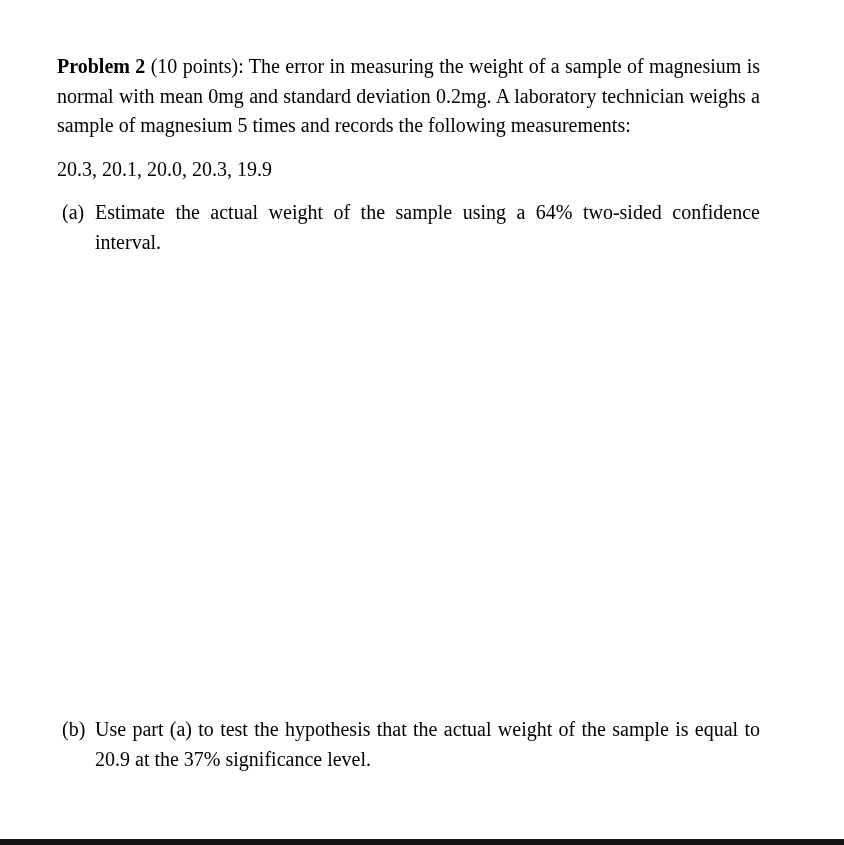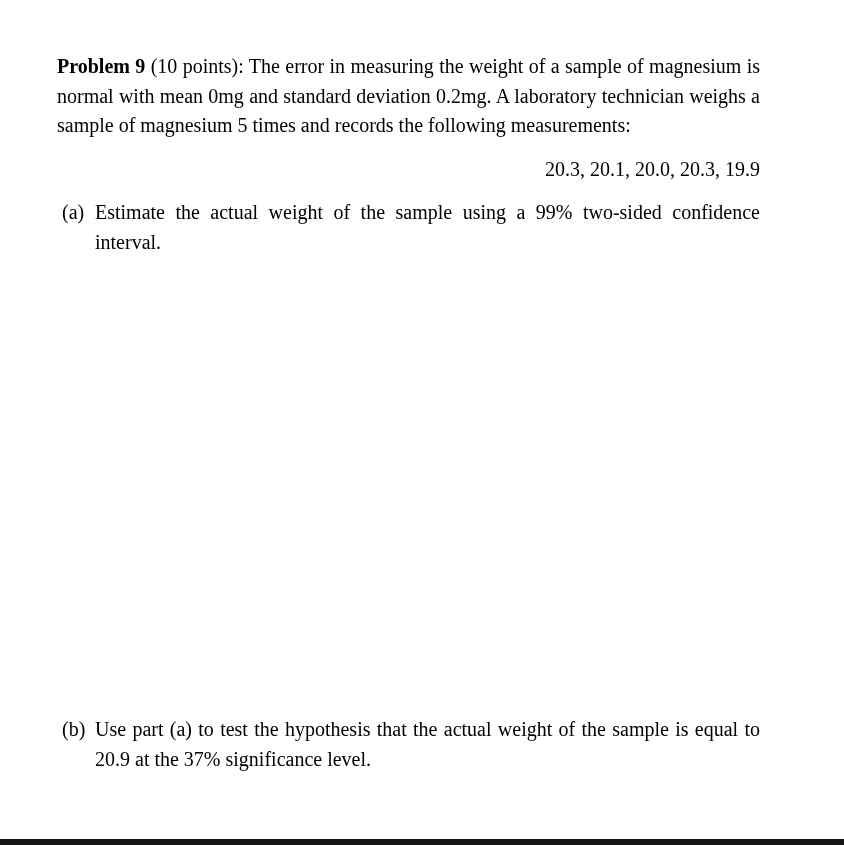--- a/index.html
+++ b/index.html
@@ -19,21 +19,21 @@
   }
   .para {
     font-size: 20px;
     line-height: 29.5px;
     text-align: justify;
   }
   .para .bold { font-weight: bold; }
   .measurements {
     font-size: 20px;
     line-height: 29.5px;
-    text-align: right;
+    text-align: left;
     margin-top: 14px;
     margin-bottom: 14px;
   }
   .part {
     display: flex;
     font-size: 20px;
     line-height: 29.5px;
     margin-top: 8px;
   }
   .part .marker {
@@ -54,27 +54,27 @@
     width: 844px;
     height: 6px;
     background: #151515;
   }
 </style>
 </head>
 <body>
 
 <div class="page">
 
-  <p class="para"><span class="bold">Problem 9</span><span> (10 points): The error in measuring the weight of a sample of magnesium is normal with mean 0mg and standard deviation 0.2mg. A laboratory technician weighs a sample of magnesium 5 times and records the following measurements:</span></p>
+  <p class="para"><span class="bold">Problem 2</span><span> (10 points): The error in measuring the weight of a sample of magnesium is normal with mean 0mg and standard deviation 0.2mg. A laboratory technician weighs a sample of magnesium 5 times and records the following measurements:</span></p>
 
   <p class="measurements">20.3, 20.1, 20.0, 20.3, 19.9</p>
 
   <div class="part part-a">
     <span class="marker">(a)</span>
-    <span class="part-text">Estimate the actual weight of the sample using a 99% two-sided confidence interval.</span>
+    <span class="part-text">Estimate the actual weight of the sample using a 64% two-sided confidence interval.</span>
   </div>
 
   <div class="part part-b">
     <span class="marker">(b)</span>
     <span class="part-text">Use part (a) to test the hypothesis that the actual weight of the sample is equal to 20.9 at the 37% significance level.</span>
   </div>
 
   <div class="bottom-bar"></div>
 
 </div>

